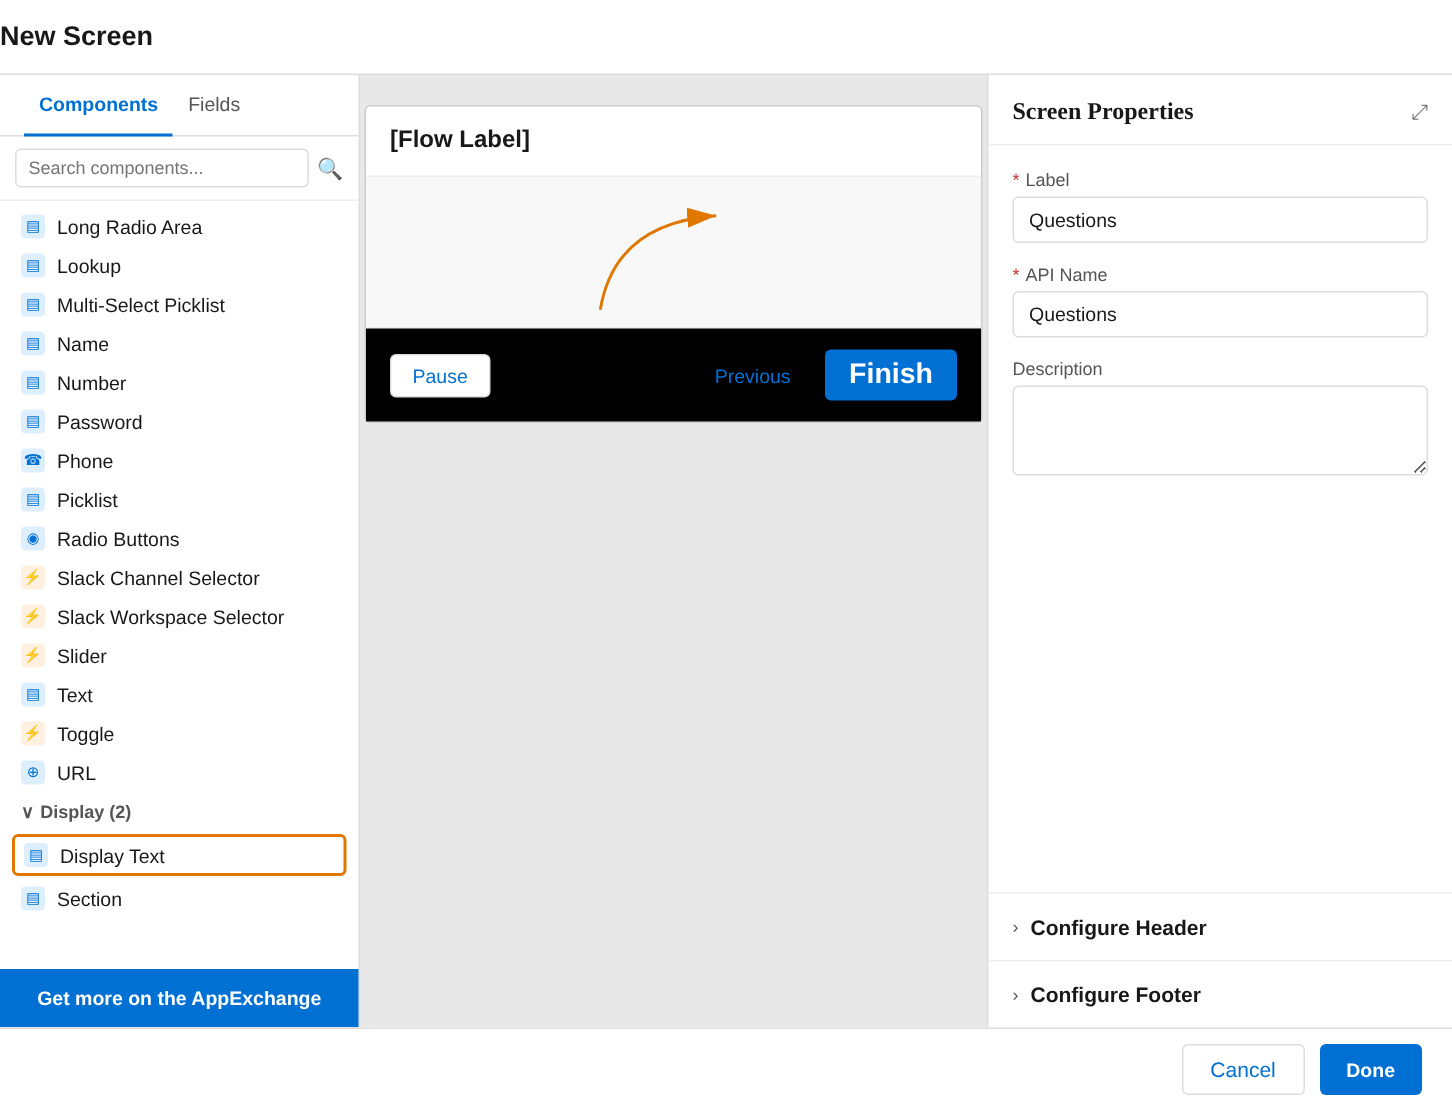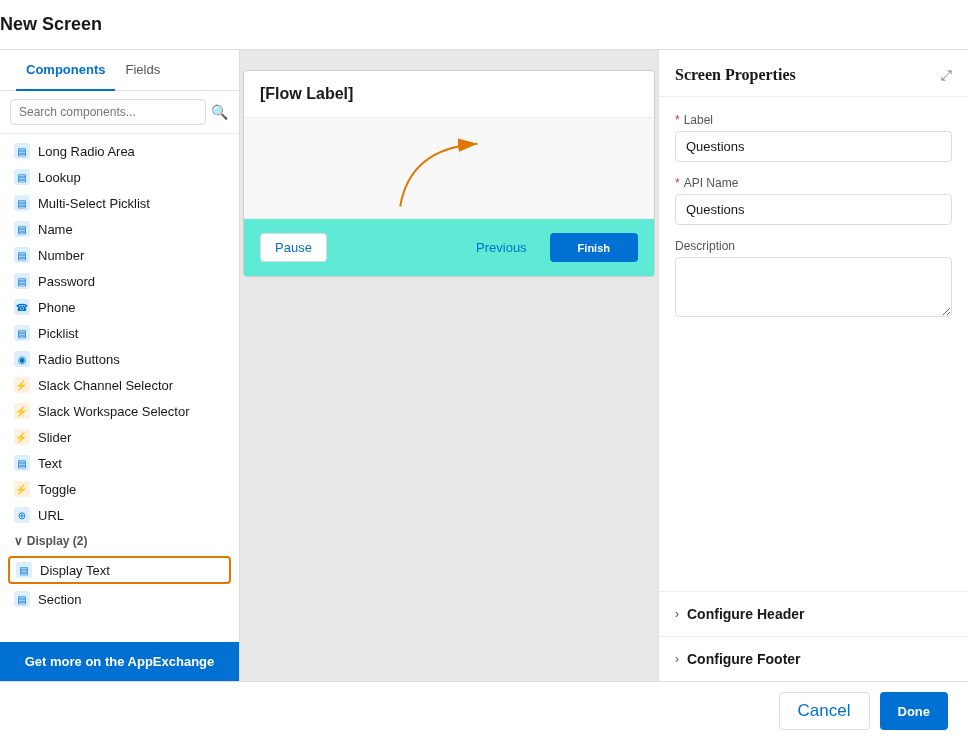--- a/index.html
+++ b/index.html
@@ -175,21 +175,21 @@
       padding: 60px 16px 16px;
       min-height: 100px;
       background: #f8f8f8;
     }
 
     .screen-footer {
       padding: 14px 16px;
       display: flex;
       justify-content: space-between;
       align-items: center;
-      background: #5eead4;
+      background: #000000;
       border-top: 1px solid #eee;
     }
 
     .btn-pause {
       border: 1px solid #ddd;
       background: #fff;
       color: #0070d2;
       padding: 6px 14px;
       border-radius: 4px;
       cursor: pointer;
@@ -203,24 +203,24 @@
       padding: 6px 14px;
       border-radius: 4px;
       cursor: pointer;
       font-size: 13px;
     }
 
     .btn-finish {
       background: #0070d2;
       color: #fff;
       border: none;
-      padding: 6px 28px;
-      border-radius: 4px;
-      cursor: pointer;
-      font-size: 11px;
+      padding: 6px 16px;
+      border-radius: 4px;
+      cursor: pointer;
+      font-size: 19px;
       font-weight: 600;
     }
 
     
     .arrow-overlay {
       position: absolute;
       top: 0; left: 0; right: 0; bottom: 0;
       pointer-events: none;
     }
 
@@ -331,21 +331,21 @@
       flex-shrink: 0;
     }
 
     .btn-cancel {
       border: 1px solid #ddd;
       background: #fff;
       color: #0070d2;
       padding: 8px 18px;
       border-radius: 4px;
       cursor: pointer;
-      font-size: 17px;
+      font-size: 14px;
     }
 
     .btn-done {
       background: #0070d2;
       color: #ffffff;
       border: none;
       padding: 8px 18px;
       border-radius: 4px;
       cursor: pointer;
       font-size: 13px;

